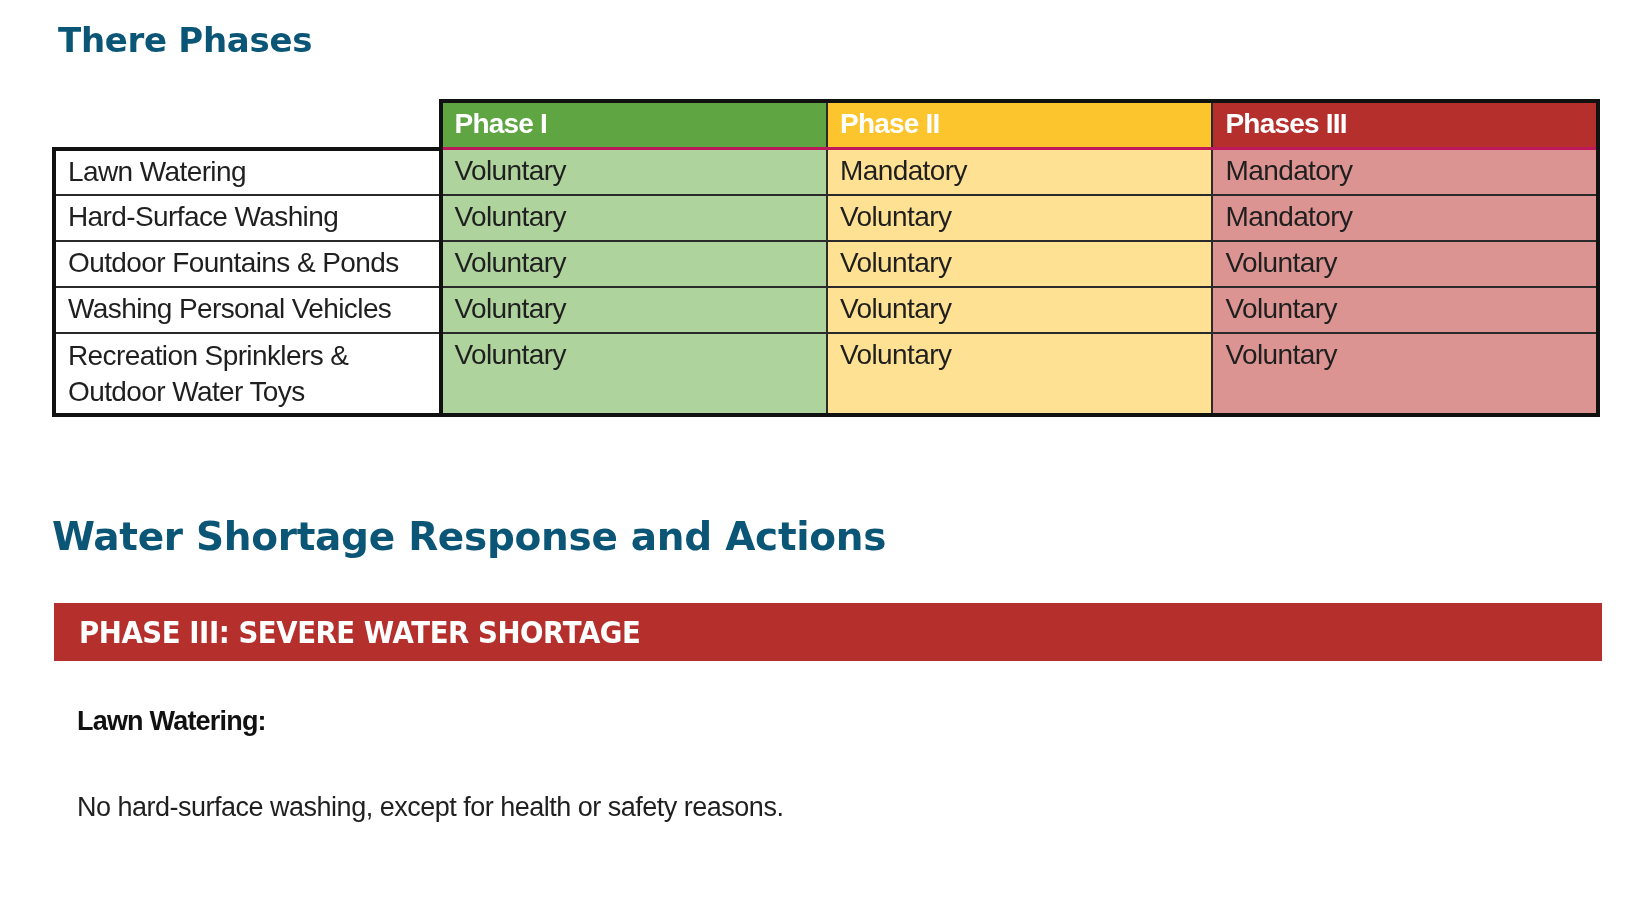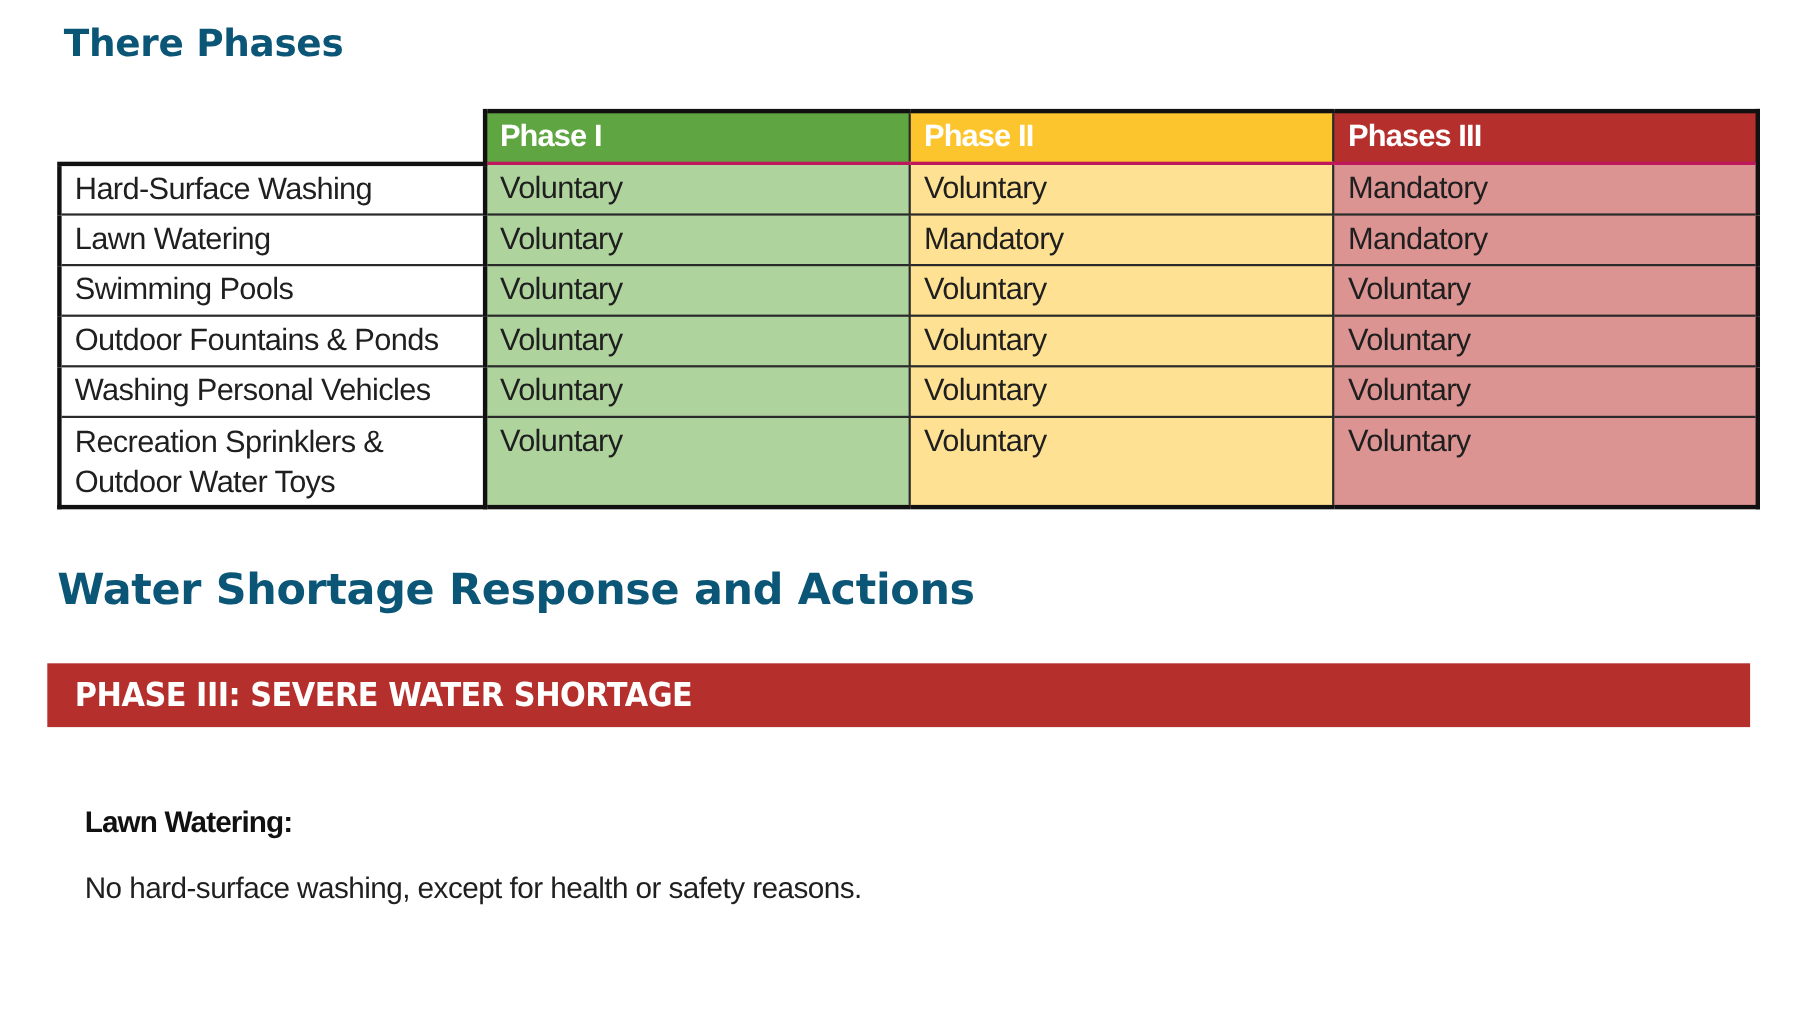--- a/index.html
+++ b/index.html
@@ -88,21 +88,21 @@
     .phase-table td.p3 { background: #dc9492; border-right: 4px solid #111111; }
 
     .phase-table tbody tr { height: 46px; }
     .phase-table tbody tr.tall { height: 82px; }
     .phase-table tbody tr.tall td.label { line-height: 36px; padding-top: 4px; margin-top: 20px; }
     .phase-table tbody tr:last-child td { border-bottom: 4px solid #111111; }
 
     
     .banner {
       position: absolute;
-      left: 43px;
+      left: 54px;
       top: 603px;
       width: 1548px;
       height: 58px;
       background: #b52f2c;
       display: flex;
       align-items: center;
       padding-left: 25px;
       box-sizing: border-box;
     }
     .banner span {
@@ -131,21 +131,21 @@
       width: 408px;
       flex: 0 0 408px;
       font-weight: bold;
       color: #111111;
       letter-spacing: -0.8px;
     }
     .action .a-text {
       flex: 1;
       max-width: 1030px;
     }
-    #action-lawn { top: 728px; }
+    #action-lawn { top: 702px; }
     #action-hard { top: 788px; }
   </style>
 </head>
 <body>
 
 <h1 id="title-phases" class="heading">There Phases</h1>
 
 <table class="phase-table">
   <colgroup>
     <col class="c-label">
@@ -156,36 +156,30 @@
   <thead>
     <tr>
       <th class="blank"></th>
       <th class="p1">Phase I</th>
       <th class="p2">Phase II</th>
       <th class="p3">Phases III</th>
     </tr>
   </thead>
   <tbody>
     <tr>
-      <td class="label">Hard-Surface Washing</td>
-      <td class="p1">Voluntary</td>
-      <td class="p2">Voluntary</td>
-      <td class="p3">Mandatory</td>
-    </tr>
-    <tr>
       <td class="label">Lawn Watering</td>
       <td class="p1">Voluntary</td>
       <td class="p2">Mandatory</td>
       <td class="p3">Mandatory</td>
     </tr>
     <tr>
-      <td class="label">Swimming Pools</td>
-      <td class="p1">Voluntary</td>
-      <td class="p2">Voluntary</td>
-      <td class="p3">Voluntary</td>
+      <td class="label">Hard-Surface Washing</td>
+      <td class="p1">Voluntary</td>
+      <td class="p2">Voluntary</td>
+      <td class="p3">Mandatory</td>
     </tr>
     <tr>
       <td class="label">Outdoor Fountains &amp; Ponds</td>
       <td class="p1">Voluntary</td>
       <td class="p2">Voluntary</td>
       <td class="p3">Voluntary</td>
     </tr>
     <tr>
       <td class="label">Washing Personal Vehicles</td>
       <td class="p1">Voluntary</td>

